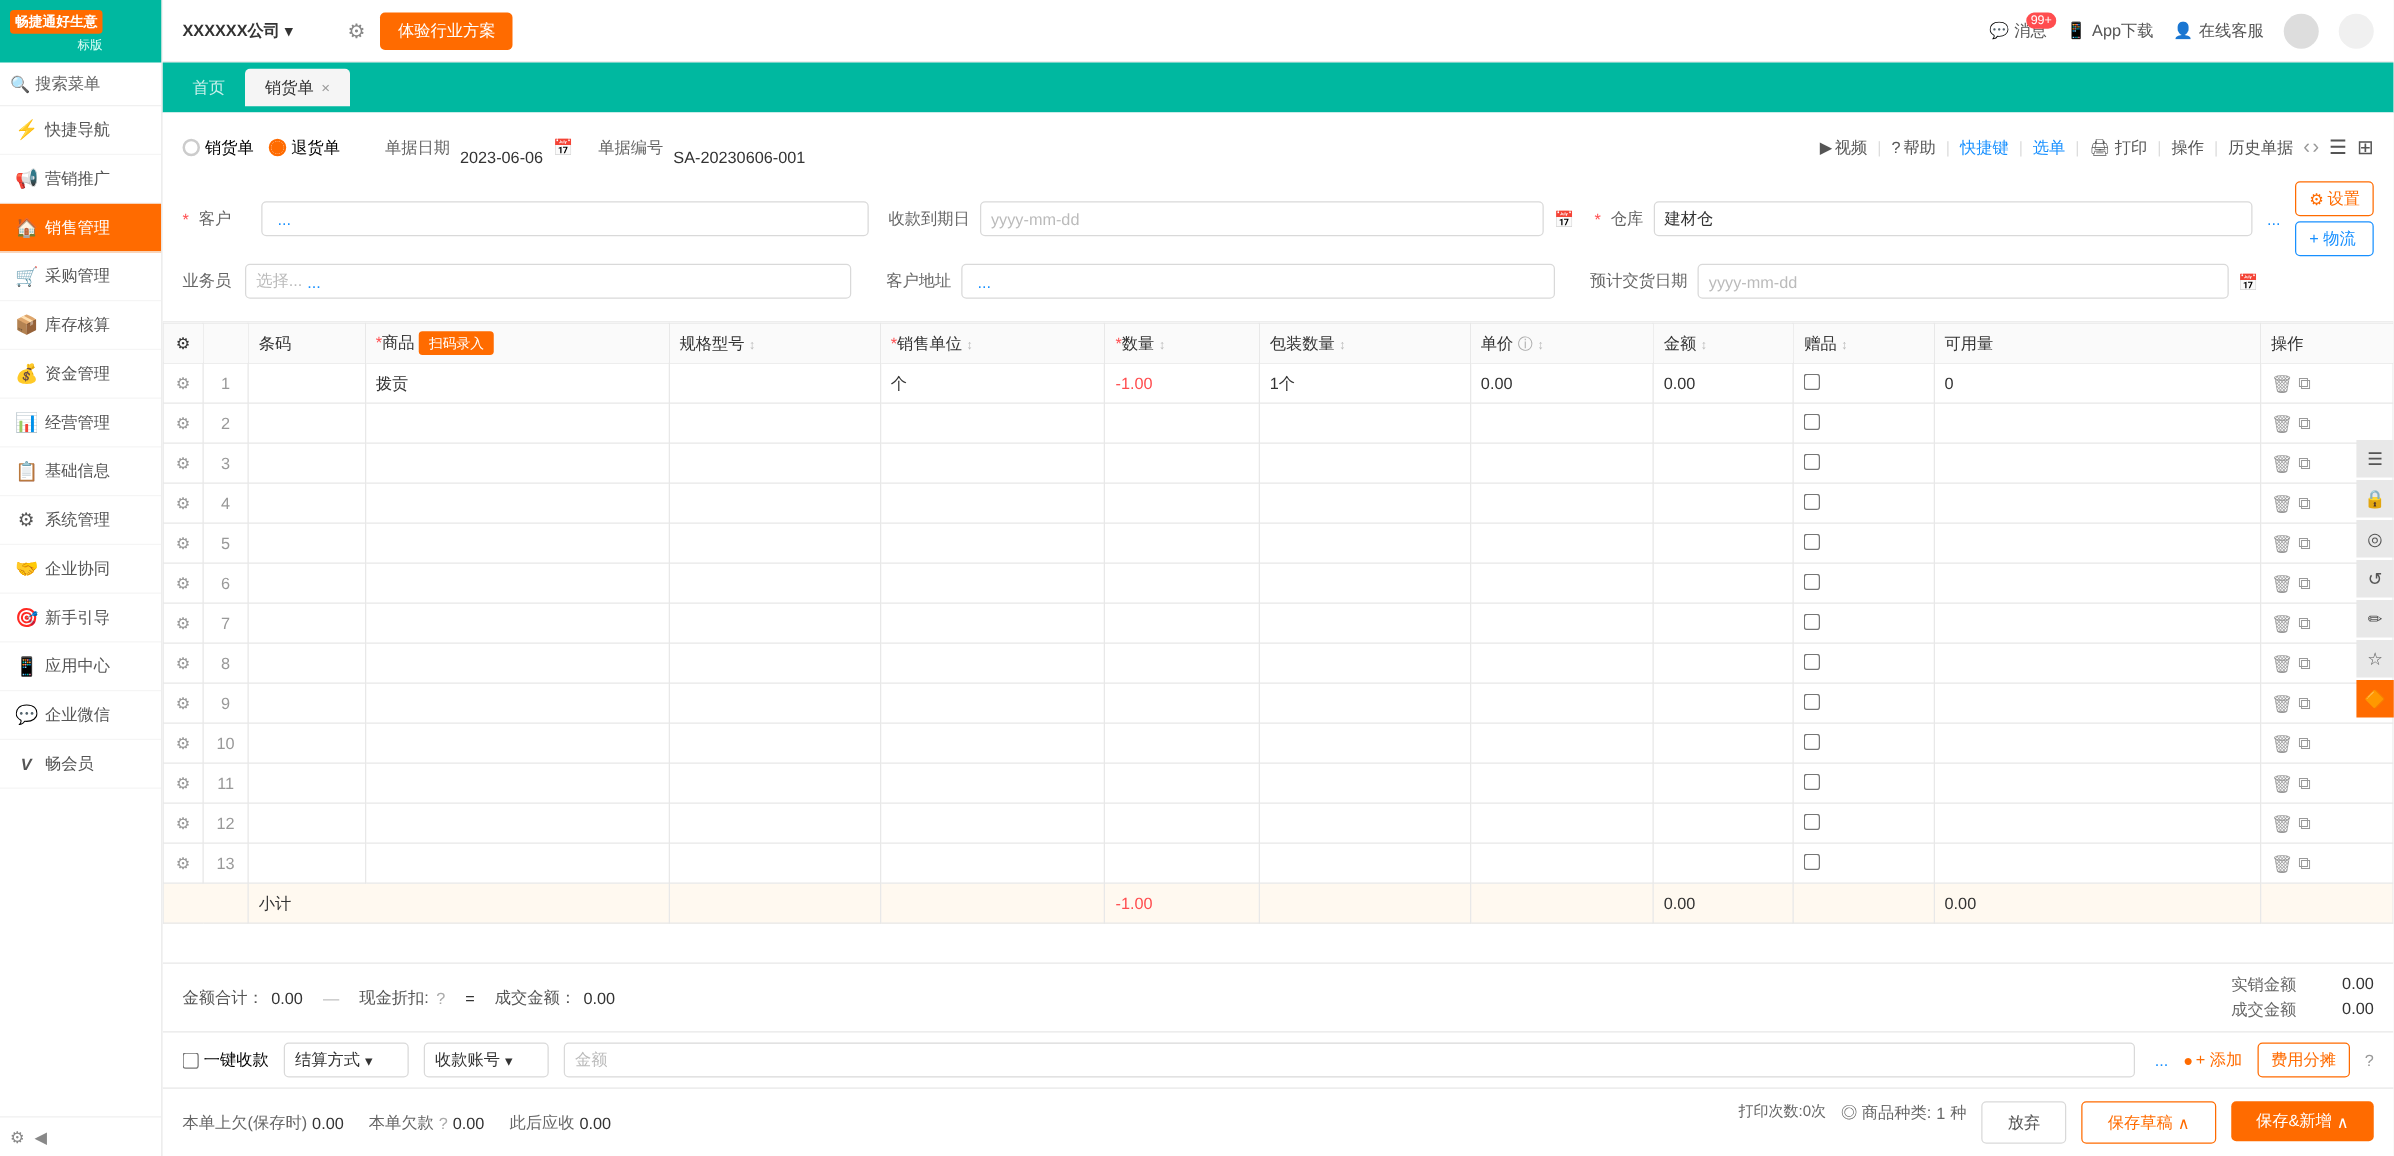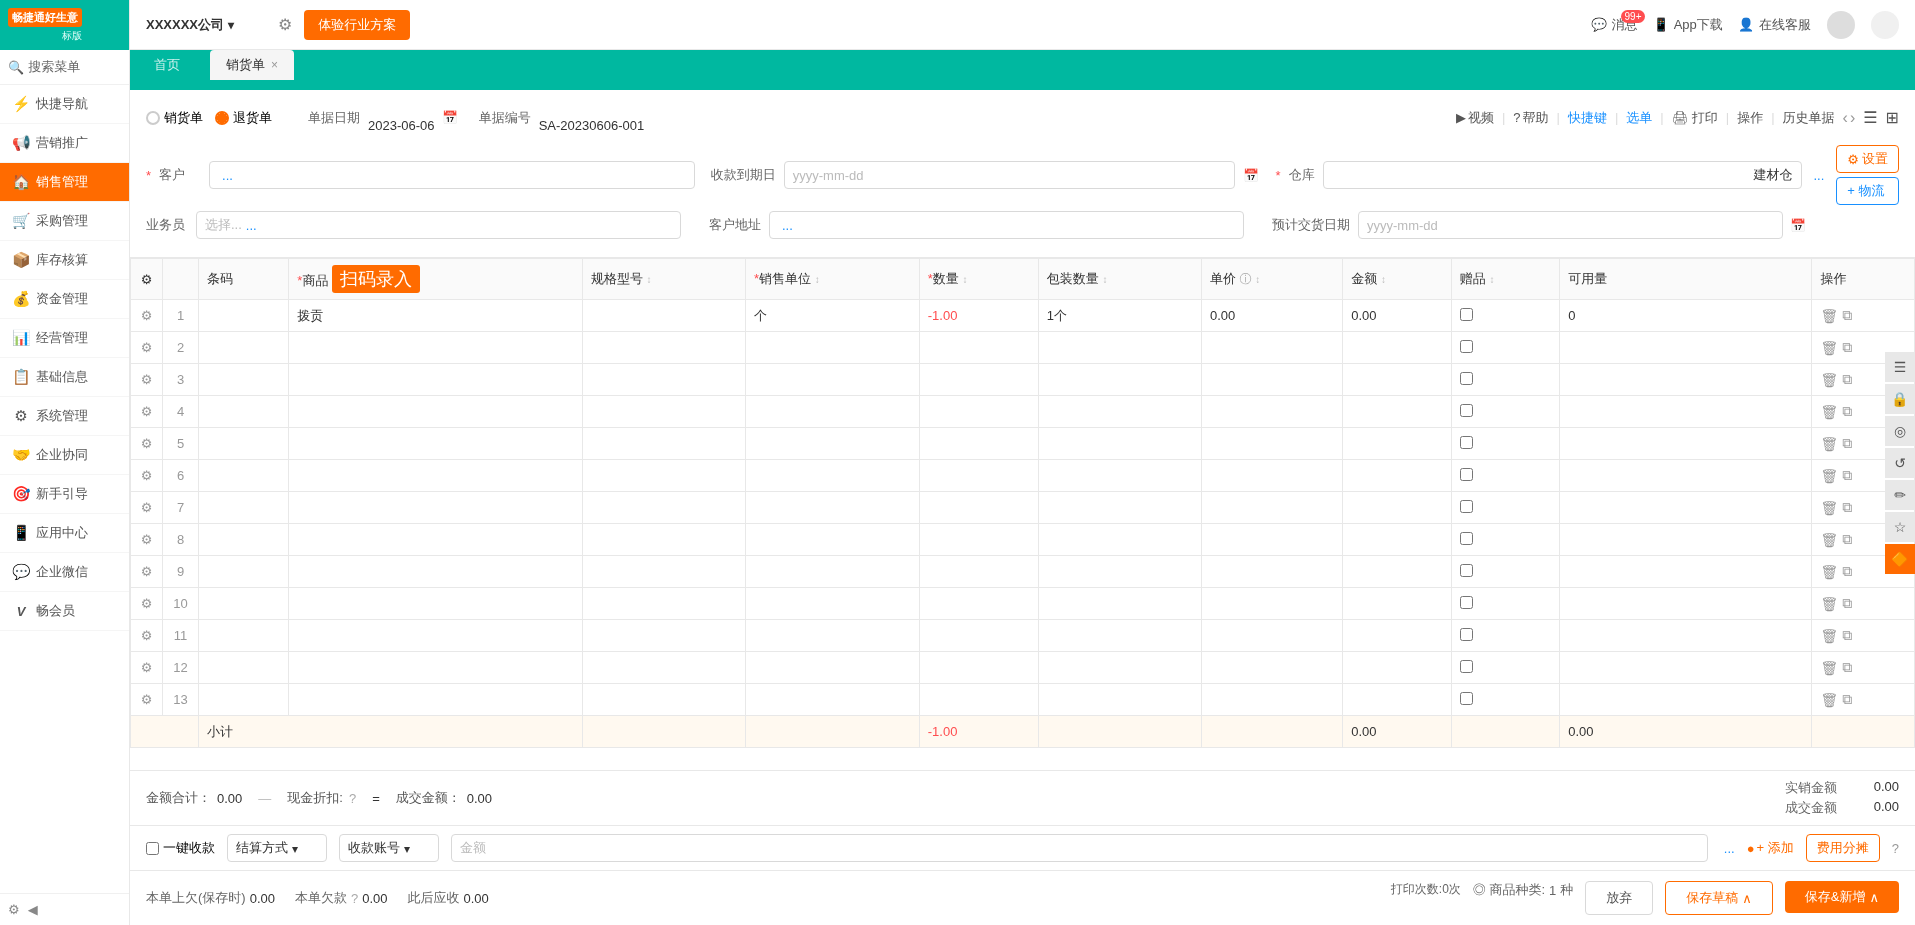--- a/index.html
+++ b/index.html
@@ -23,21 +23,21 @@
     .topbar-company { display: flex; align-items: center; gap: 4px; font-weight: bold; color: #333; cursor: pointer; min-width: 120px; }
     .topbar-gear { color: #888; cursor: pointer; font-size: 16px; }
     .topbar-experience-btn { background: #ff6b00; color: #fff; border: none; padding: 6px 14px; border-radius: 4px; cursor: pointer; font-size: 13px; }
     .topbar-right { margin-left: auto; display: flex; align-items: center; gap: 16px; color: #555; }
     .topbar-right-item { display: flex; align-items: center; gap: 4px; cursor: pointer; position: relative; }
     .badge { background: #ff4d4f; color: #fff; font-size: 10px; padding: 1px 4px; border-radius: 8px; position: absolute; top: -6px; right: -8px; }
     .avatar { width: 28px; height: 28px; border-radius: 50%; background: #ddd; }
     .avatar-placeholder { width: 28px; height: 28px; border-radius: 50%; background: #f0f0f0; }
 
     
-    .tabbar { background: #00b8a0; display: flex; align-items: flex-start; height: 40px; padding: 0 8px; gap: 14px; }
+    .tabbar { background: #00b8a0; display: flex; align-items: center; height: 40px; padding: 0 8px; gap: 0; }
     .tab { padding: 6px 16px; color: #fff; cursor: pointer; border-radius: 4px 4px 0 0; opacity: 0.8; font-size: 13px; }
     .tab.active { background: #f5f5f5; color: #333; opacity: 1; display: flex; align-items: center; gap: 6px; }
     .tab-close { color: #999; cursor: pointer; font-size: 12px; }
 
     
     .page-content { flex: 1; background: #f5f5f5; overflow: hidden; display: flex; flex-direction: column; }
 
     
     .form-area { background: #fff; padding: 12px 16px; border-bottom: 1px solid #e8e8e8; }
 
@@ -60,21 +60,21 @@
     
     .table-area { flex: 1; overflow: hidden; background: #fff; display: flex; flex-direction: column; }
     .table-container { overflow: auto; flex: 1; }
 
     table { width: 100%; border-collapse: collapse; }
     thead th { background: #fafafa; border: 1px solid #e8e8e8; padding: 6px 8px; text-align: left; color: #333; font-weight: 500; white-space: nowrap; position: sticky; top: 0; z-index: 2; }
     tbody td { border: 1px solid #e8e8e8; padding: 6px 8px; color: #333; height: 32px; }
     .row-num { color: #999; text-align: center; width: 30px; }
     .cell-red { color: #ff4d4f; }
 
-    .scan-btn { background: #ff6b00; color: #fff; border: none; padding: 2px 8px; border-radius: 3px; cursor: pointer; font-size: 18px; }
+    .scan-btn { background: #ff6b00; color: #fff; border: none; padding: 2px 8px; border-radius: 3px; cursor: pointer; font-size: 11px; }
     .settings-icon-col { color: #999; text-align: center; cursor: pointer; }
     .col-action { display: flex; gap: 4px; align-items: center; }
     .action-icon { cursor: pointer; color: #999; font-size: 14px; }
 
     
     .subtotal-row td { background: #fff9f0; font-weight: 500; border: 1px solid #e8e8e8; }
 
     
     .bottom-summary { background: #fff; border-top: 1px solid #e8e8e8; padding: 8px 16px; display: flex; align-items: center; gap: 16px; flex-wrap: wrap; }
     .summary-item { display: flex; align-items: center; gap: 6px; color: #555; }
@@ -296,21 +296,21 @@
         <div style="flex:1;display:flex;align-items:center;gap:8px;margin-left:16px;">
           <span style="color:#666;">收款到期日</span>
           <div class="form-input" style="flex:1;">
             <span style="color:#bbb;">yyyy-mm-dd</span>
           </div>
           <span style="color:#aaa;cursor:pointer;">📅</span>
         </div>
         <div style="flex:1;display:flex;align-items:center;gap:8px;margin-left:16px;">
           <span style="color:#ff4d4f;">*</span>
           <span style="color:#666;">仓库</span>
-          <div class="form-input" style="flex:1;justify-content:flex-end;">
+          <div class="form-input" style="flex:1;">
             <span>建材仓</span>
           </div>
           <span class="form-input-ellipsis">...</span>
         </div>
         <div style="display:flex;flex-direction:column;gap:4px;margin-left:12px;">
           <button class="btn-setting">
             <span>⚙</span>
             <span>设置</span>
           </button>
           <button class="btn-logistics">

